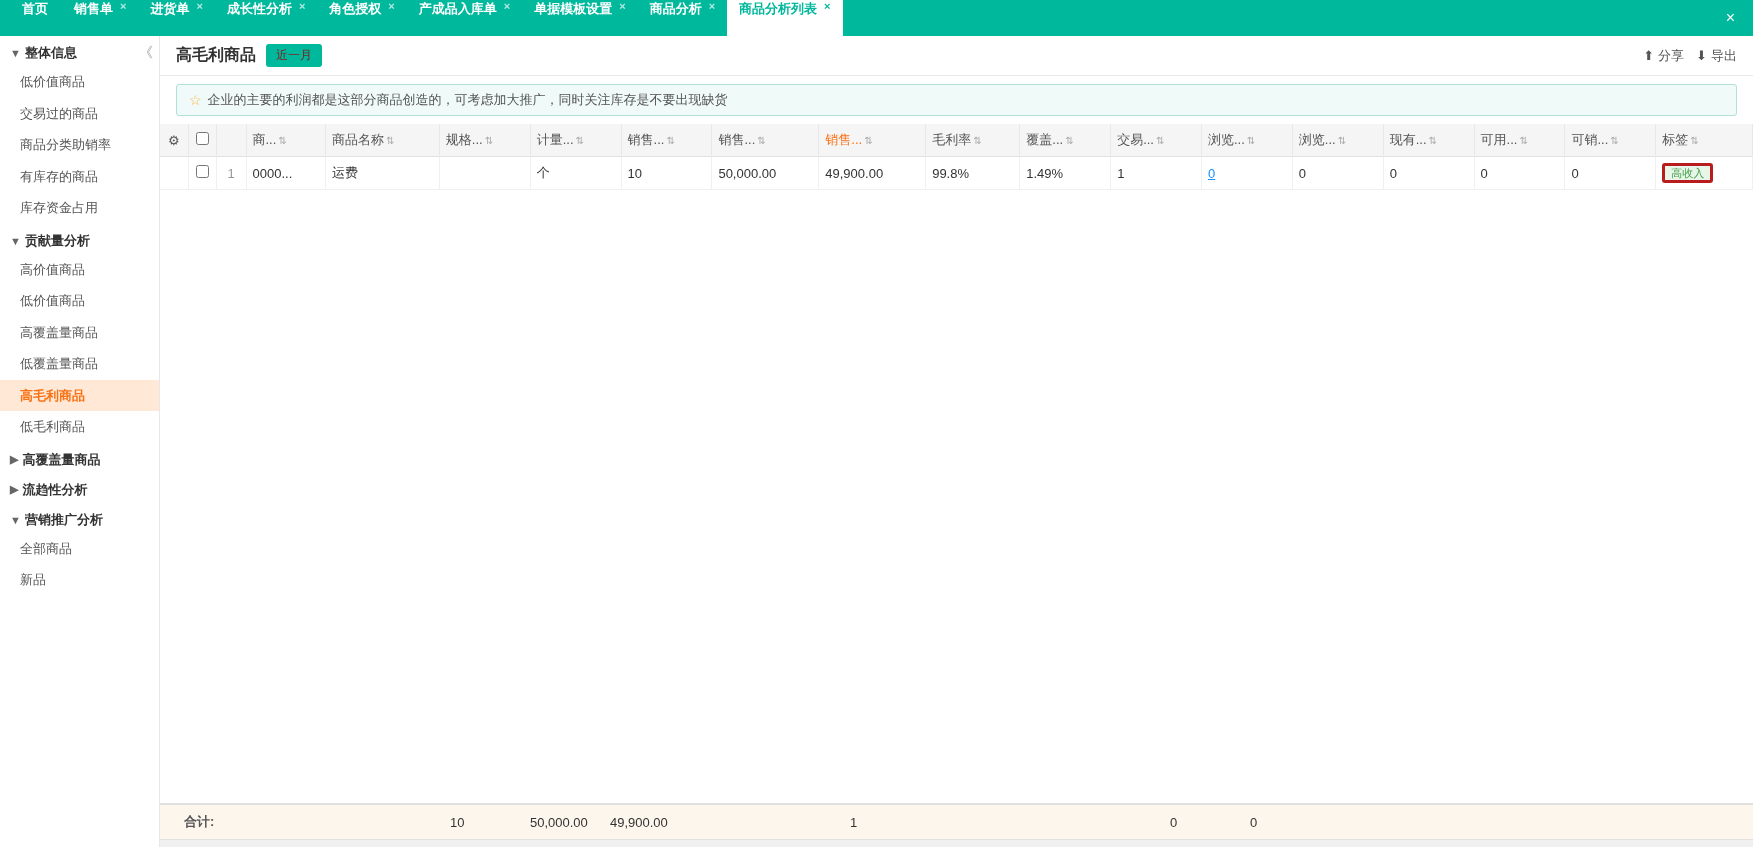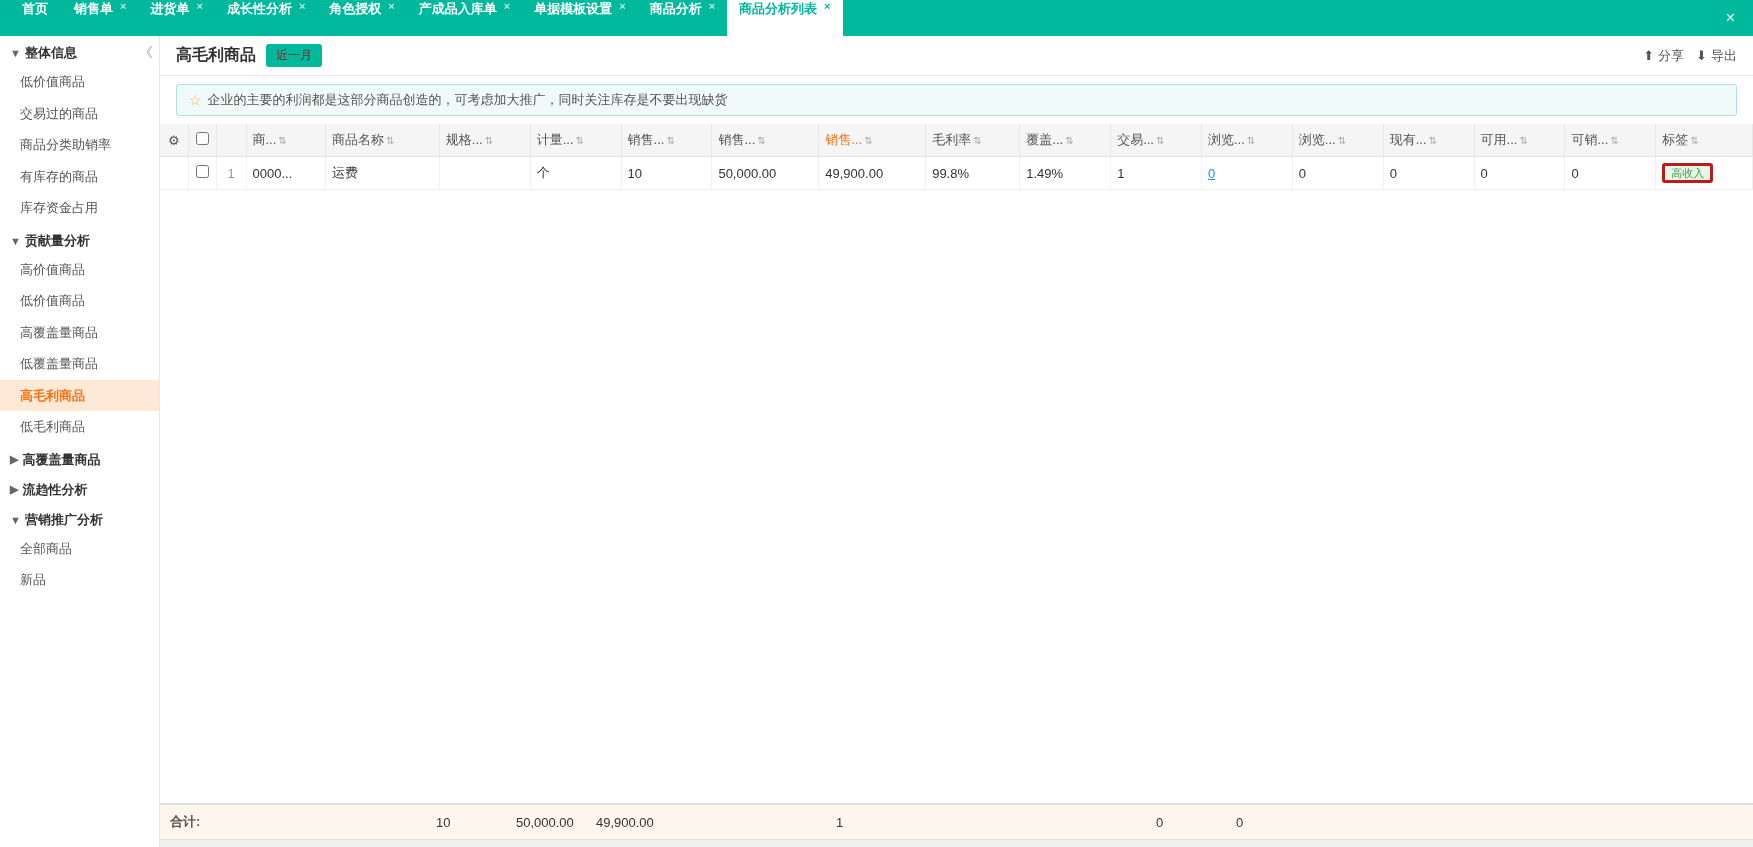--- a/index.html
+++ b/index.html
@@ -196,21 +196,21 @@
       padding: 1px 6px;
       font-size: 11px;
     }
     .link-val { color: #1890ff; text-decoration: underline; cursor: pointer; }
 
     
     .footer-row {
       display: flex;
       align-items: center;
       border-top: 2px solid #e0e0e0;
-      padding: 6px 10px;
+      padding: 6px 24px;
       background: #fdf6ec;
       font-size: 12px;
       color: #555;
       gap: 0;
       min-height: 36px;
     }
     .footer-label { font-weight: bold; margin-right: 20px; min-width: 40px; }
     .footer-vals {
       display: flex;
       gap: 0;

